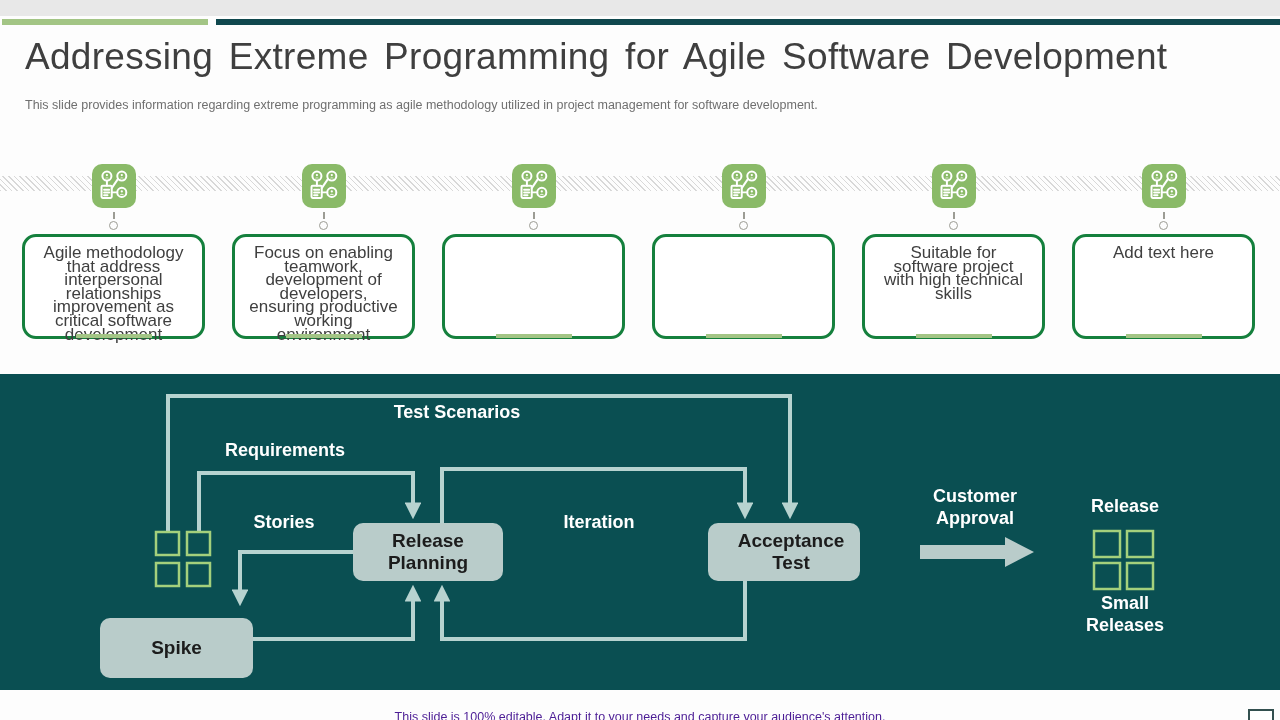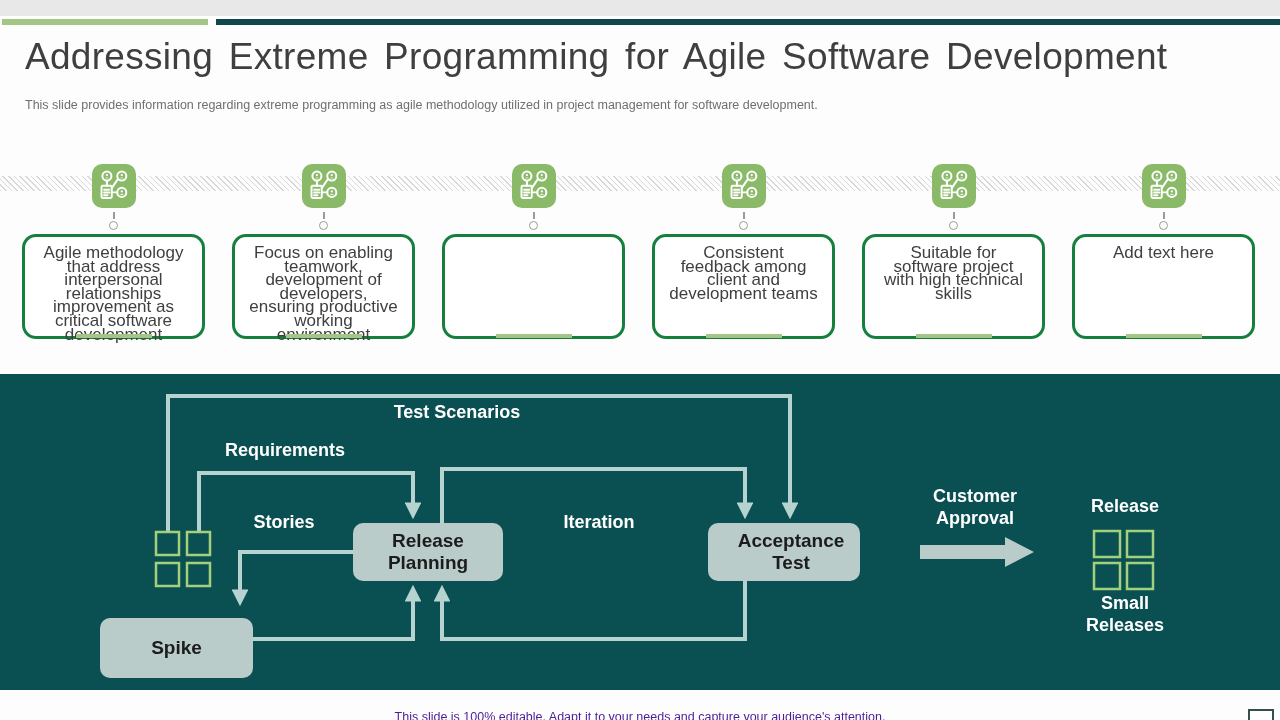--- a/index.html
+++ b/index.html
@@ -187,21 +187,20 @@
       <div class="underline"></div>
     </div>
     <div class="card">
       <span>Focus on enabling teamwork, development of developers, ensuring productive working environment</span>
       <div class="underline"></div>
     </div>
     <div class="card">
       <div class="underline"></div>
     </div>
     <div class="card">
-      <span>Consistent feedback among client and development teams</span>
       <div class="underline"></div>
     </div>
     <div class="card">
       <span>Suitable for software project with high technical skills</span>
       <div class="underline"></div>
     </div>
     <div class="card">
       <span>Add text here</span>
       <div class="underline"></div>
     </div>

